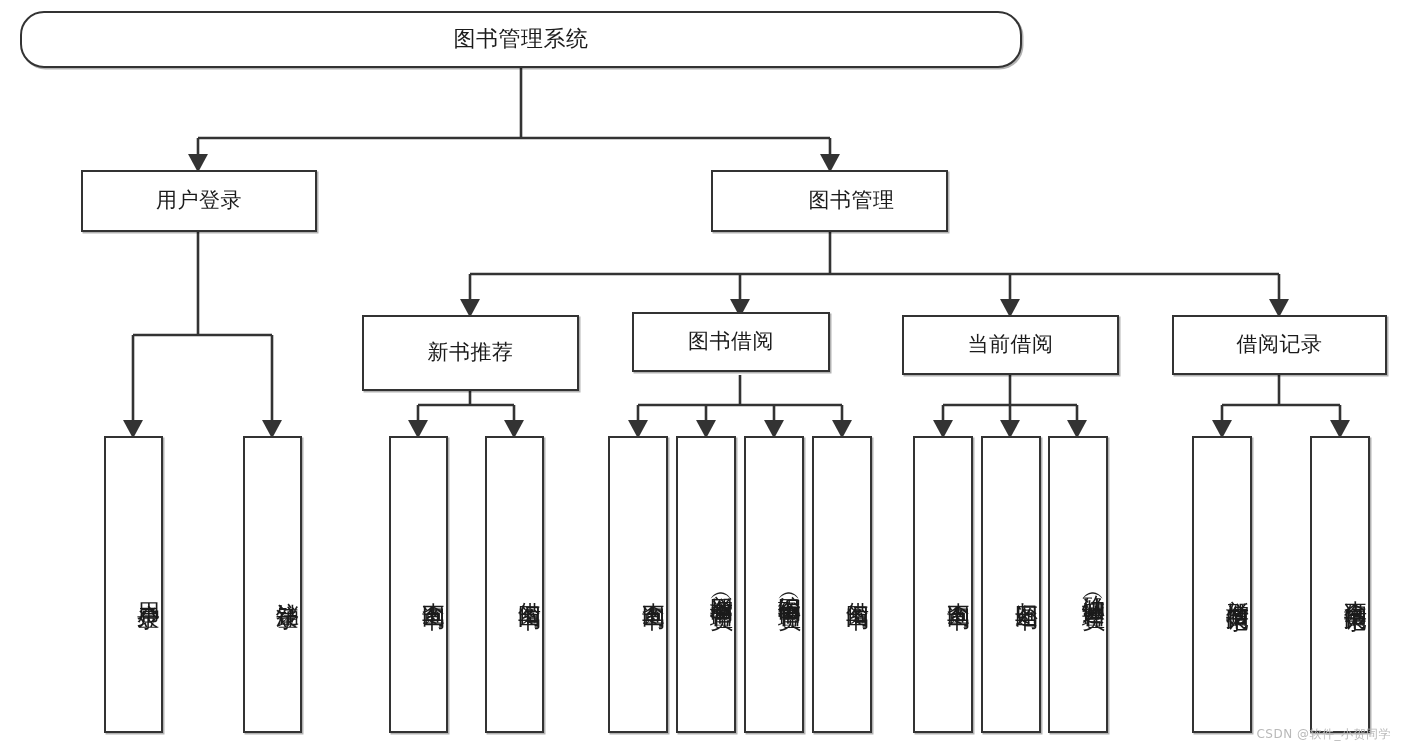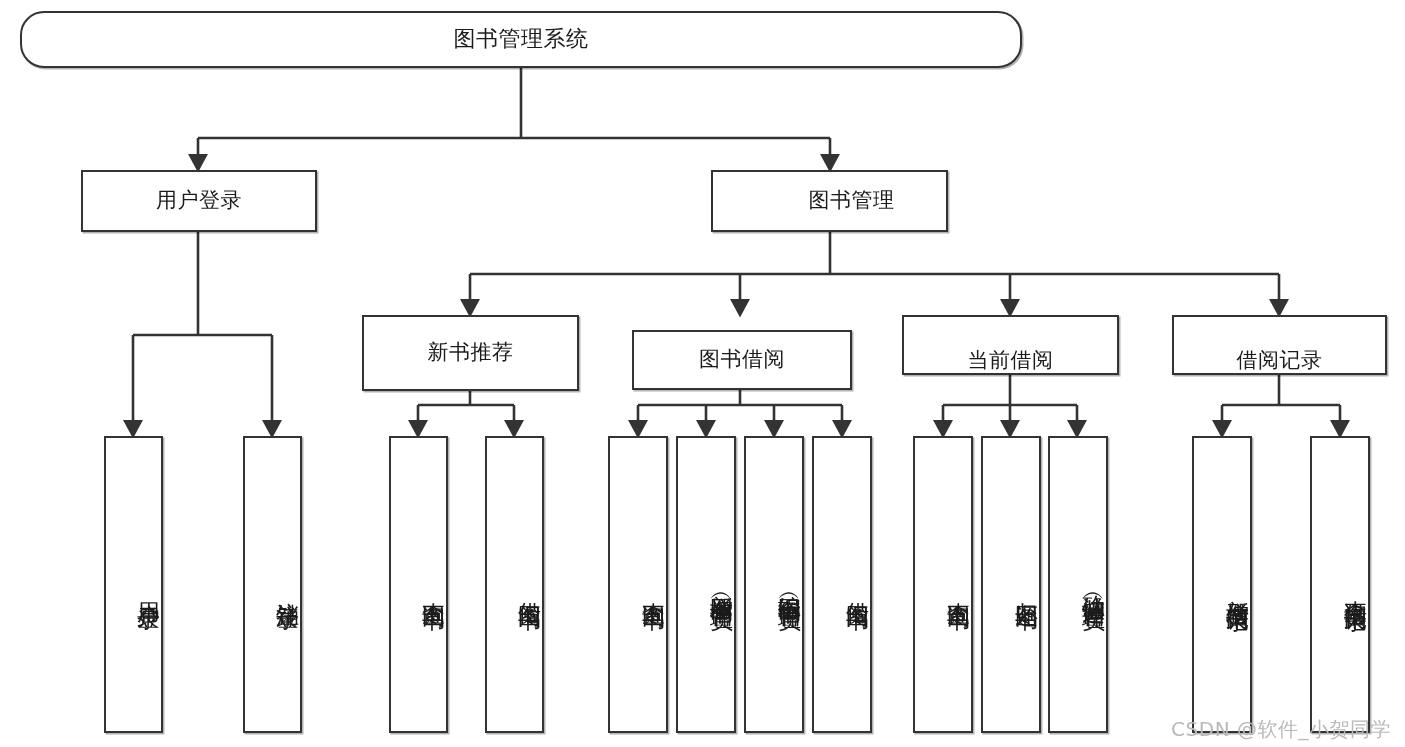--- a/index.html
+++ b/index.html
@@ -58,21 +58,21 @@
     white-space: normal;
   }
   .node.v.tall {
     align-items: flex-start;
     padding-top: 3px;
   }
   .watermark {
     position: absolute;
     right: 14px;
     bottom: 4px;
-    font-size: 20px;
+    font-size: 12px;
     color: #b9b9b9;
     letter-spacing: 0.5px;
     z-index: 5;
     white-space: nowrap;
   }
 </style>
 </head>
 <body>
 
 <div id="canvas">
@@ -134,27 +134,27 @@
   <div class="node h" style="left:81px; top:170px; width:236px; height:62px;">
     <span>用户登录</span>
   </div>
   <div class="node h" style="left:711px; top:170px; width:237px; height:62px;padding-left:44px;">
     <span>图书管理</span>
   </div>
 
   <div class="node h" style="left:362px; top:315px; width:217px; height:76px;">
     <span>新书推荐</span>
   </div>
-  <div class="node h" style="left:632px; top:330px; width:220px; height:60px;">
+  <div class="node h" style="left:632px; top:312px; width:198px; height:60px;">
     <span>图书借阅</span>
   </div>
-  <div class="node h" style="left:902px; top:315px; width:217px; height:60px;align-items:flex-end;">
+  <div class="node h" style="left:902px; top:315px; width:217px; height:60px;">
     <span>当前借阅</span>
   </div>
-  <div class="node h" style="left:1172px; top:315px; width:215px; height:60px;align-items:flex-end;">
+  <div class="node h" style="left:1172px; top:315px; width:215px; height:60px;">
     <span>借阅记录</span>
   </div>
 
   <div class="node v" style="left:104px; top:436px; width:59px; height:297px;">
     <span>用户登录</span>
   </div>
   <div class="node v" style="left:243px; top:436px; width:59px; height:297px;">
     <span>注销登录</span>
   </div>
 

